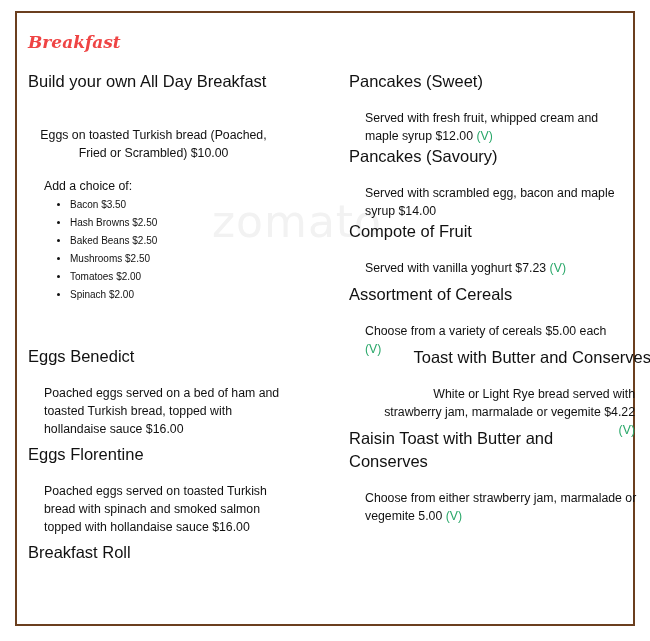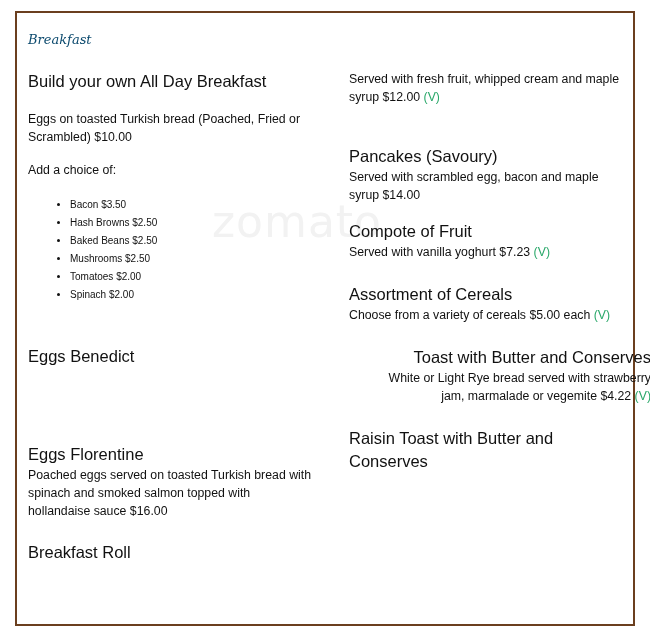--- a/index.html
+++ b/index.html
@@ -3,81 +3,84 @@
   <meta charset="utf-8">
   <style>
     html, body { margin: 0; padding: 0; background: #ffffff; }
     body { width: 650px; height: 641px; position: relative; overflow: hidden;
            font-family: "Liberation Sans", "DejaVu Sans", sans-serif; color: #111; }
     .frame { position: absolute; left: 15px; top: 11px; width: 620px; height: 615px;
              border: 2px solid #6b3f1f; box-sizing: border-box; background: #fff; }
     .watermark { position: absolute; left: 212px; top: 196px; font-size: 44px; font-weight: 400;
                  color: #f2f2f2; letter-spacing: 1px; font-family: "DejaVu Sans", sans-serif; }
     .section-title { position: absolute; left: 28px; top: 32px; font-family: "DejaVu Serif", serif;
-                     font-style: italic; font-weight: normal; font-size: 13px; color: #0c4a6e; }
+                     font-style: italic; font-weight: bold; font-size: 17px; color: #ef4444; }
     h2 { font-size: 16.5px; font-weight: normal; margin: 0; line-height: 23px; color: #111; }
-    p { font-size: 12.3px; line-height: 18px; margin: 0; color: #111; }
+    p { font-size: 12.3px; line-height: 18px; margin: 16px; color: #111; }
     .v { color: #2aa86a; }
     ul { margin: 0; padding: 0 0 0 42px; list-style: disc; }
     ul li { font-size: 10px; line-height: 18px; padding-left: 0; }
     .abs { position: absolute; }
   </style>
 </head>
 <body>
 
 <div class="frame"></div>
 <div class="watermark">zomato</div>
 
 <div class="section-title">Breakfast</div>
 
 <div class="abs" style="left:28px; top:70px; width:290px;">
   <h2>Build your own All Day Breakfast</h2>
 </div>
-<div class="abs" style="left:28px; top:110px; width:275px;">
+<div class="abs" style="left:16px; top:110px; width:275px;text-align:center;">
   <p>Eggs on toasted Turkish bread (Poached, Fried or Scrambled) $10.00</p>
 </div>
 <div class="abs" style="left:28px; top:161px; width:275px;">
   <p>Add a choice of:</p>
 </div>
 <div class="abs" style="left:28px; top:196px; width:275px;">
   <ul>
     <li>Bacon $3.50</li>
     <li>Hash Browns $2.50</li>
     <li>Baked Beans $2.50</li>
     <li>Mushrooms $2.50</li>
     <li>Tomatoes $2.00</li>
     <li>Spinach $2.00</li>
   </ul>
 </div>
 
 <div class="abs" style="left:28px; top:345px; width:285px;">
   <h2>Eggs Benedict</h2>
+  <p>Poached eggs served on a bed of ham and toasted Turkish bread, topped with hollandaise sauce $16.00</p>
 </div>
 <div class="abs" style="left:28px; top:443px; width:285px;">
   <h2>Eggs Florentine</h2>
   <p>Poached eggs served on toasted Turkish bread with spinach and smoked salmon topped with hollandaise sauce $16.00</p>
 </div>
 <div class="abs" style="left:28px; top:541px; width:285px;">
   <h2>Breakfast Roll</h2>
 </div>
 
 <div class="abs" style="left:349px; top:70px; width:282px;">
+  <h2>Pancakes (Sweet)</h2>
   <p><span>Served with fresh fruit, whipped cream and maple syrup $12.00</span> <span class="v">(V)</span></p>
 </div>
 <div class="abs" style="left:349px; top:145px; width:282px;">
   <h2>Pancakes (Savoury)</h2>
   <p><span>Served with scrambled egg, bacon and maple syrup $14.00</span></p>
 </div>
 <div class="abs" style="left:349px; top:220px; width:282px;">
   <h2>Compote of Fruit</h2>
   <p><span>Served with vanilla yoghurt $7.23</span> <span class="v">(V)</span></p>
 </div>
 <div class="abs" style="left:349px; top:283px; width:285px;">
   <h2>Assortment of Cereals</h2>
   <p><span>Choose from a variety of cereals $5.00 each</span> <span class="v">(V)</span></p>
 </div>
 <div class="abs" style="left:366px; top:346px; width:285px;text-align:right;">
   <h2>Toast with Butter and Conserves</h2>
   <p><span>White or Light Rye bread served with strawberry jam, marmalade or vegemite $4.22</span> <span class="v">(V)</span></p>
 </div>
 <div class="abs" style="left:349px; top:427px; width:265px;">
   <h2>Raisin Toast with Butter and Conserves</h2>
+  <p style="width:282px;"><span>Choose from either strawberry jam, marmalade or vegemite 5.00</span> <span class="v">(V)</span></p>
 </div>
 
 </body></html>

